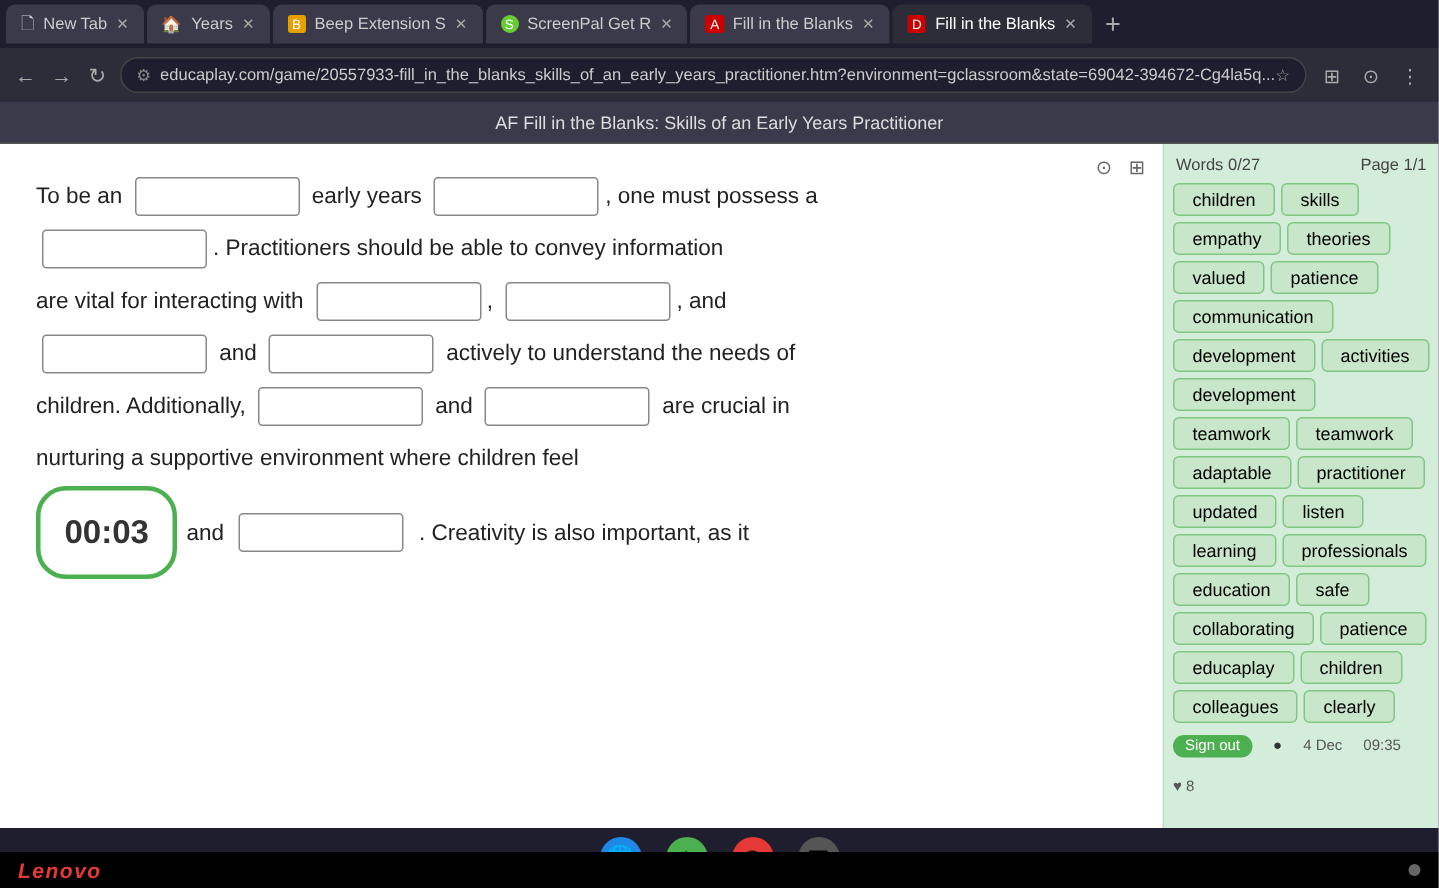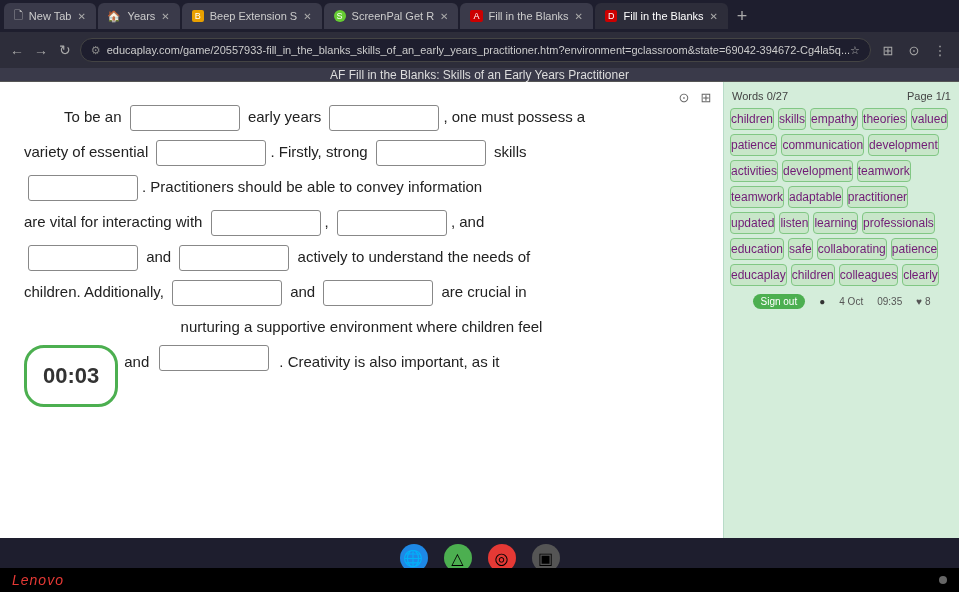--- a/index.html
+++ b/index.html
@@ -96,21 +96,21 @@
       align-items: center;
       justify-content: center;
       color: #aaa;
       font-size: 13px;
       cursor: pointer;
     }
 
     
     .page-title-bar {
       background: #3a3a4a;
-      height: 14px;
+      height: 28px;
       display: flex;
       align-items: center;
       justify-content: center;
       font-size: 12px;
       color: #ddd;
       border-bottom: 1px solid #555;
     }
 
     
     .main-content {
@@ -177,21 +177,21 @@
       border-radius: 50%;
       display: flex;
       align-items: center;
       justify-content: center;
       font-size: 16px;
       cursor: pointer;
     }
 
     
     .word-bank {
-      width: 236px;
+      width: 184px;
       background: #d4edda;
       border-left: 1px solid #b8dbc8;
       padding: 8px 6px;
       overflow-y: auto;
     }
     .word-bank-header {
       font-size: 11px;
       color: #444;
       margin-bottom: 6px;
       display: flex;
@@ -200,34 +200,34 @@
     }
     .word-bank-grid {
       display: flex;
       flex-wrap: wrap;
       gap: 4px;
     }
     .word-chip {
       background: #c8e6c9;
       border: 1px solid #81c784;
       border-radius: 4px;
-      padding: 3px 0;
+      padding: 3px 12px;
       font-size: 12px;
-      color: #701a75;
+      color: #000000;
       cursor: pointer;
       white-space: nowrap;
       text-align: right;
     }
 
     
     .word-bank-footer {
       margin-top: 8px;
       display: flex;
       align-items: center;
-      justify-content: center;
+      justify-content: flex-start;
       font-size: 10px;
       color: #555;
       flex-wrap: wrap;
       gap: 14px;
     }
     .sign-out-btn {
       background: #4caf50;
       color: white;
       border: none;
       border-radius: 10px;
@@ -261,21 +261,21 @@
       right: 0;
       height: 24px;
       background: #000;
       display: flex;
       align-items: center;
       padding: 0 12px;
     }
     .lenovo-logo {
       color: #e53935;
       font-size: 14px;
-      font-weight: normal;
+      font-weight: bold;
       font-style: italic;
       letter-spacing: 1px;
     }
     .taskbar-dot {
       width: 8px;
       height: 8px;
       border-radius: 50%;
       background: #666;
       margin-left: auto;
     }
@@ -345,47 +345,43 @@
 <div class="main-content">
 
   <div class="exercise-area">
 
     <div class="top-right-icons">
       <div class="top-right-icon">⊙</div>
       <div class="top-right-icon">⊞</div>
     </div>
 
     <div class="exercise-text">
-      <div style="margin-bottom:2px;margin-left:40px;">
+      <div style="margin-bottom:2px;">
         To be an <input class="blank-input medium" type="text" style=""> early years
         <input class="blank-input medium" type="text" style="">, one must possess a
       </div>
       <div style="margin-bottom:2px;">
-        variety of essential <input class="blank-input medium" type="text" style="">. Firstly, strong
-        <input class="blank-input medium" type="text" style=""> skills
-      </div>
-      <div style="margin-bottom:2px;">
         <input class="blank-input medium" type="text" style="">. Practitioners should be able to convey information
       </div>
       <div style="margin-bottom:2px;">
         are vital for interacting with <input class="blank-input medium" type="text" style="">,
         <input class="blank-input medium" type="text" style="">, and
       </div>
       <div style="margin-bottom:2px;">
         <input class="blank-input medium" type="text" style=""> and
         <input class="blank-input medium" type="text" style=""> actively to understand the needs of
       </div>
       <div style="margin-bottom:2px;">
         children. Additionally, <input class="blank-input medium" type="text" style=""> and
         <input class="blank-input medium" type="text" style=""> are crucial in
       </div>
-      <div style="margin-bottom:2px;text-align:center;">
+      <div style="margin-bottom:2px;">
         nurturing a supportive environment where children feel
       </div>
-      <div style="margin-bottom:2px; display:flex; gap:6px; flex-wrap:wrap;">
+      <div style="margin-bottom:2px; display:flex; align-items:center; gap:6px; flex-wrap:wrap;">
         <div class="timer-display">
           <span>00:03</span>
         </div>
         <span>and</span>
         <input class="blank-input medium" type="text" style="">. Creativity is also important, as it
       </div>
     </div>
   </div>
 
   <div class="word-bank">
@@ -420,21 +416,21 @@
       <div class="word-chip">children</div>
       <div class="word-chip">colleagues</div>
       <div class="word-chip">clearly</div>
     </div>
 
     <div class="word-bank-footer">
       <button class="sign-out-btn">
         <span>Sign out</span>
       </button>
       <span style="color:#333;">●</span>
-      <span>4 Oct</span>
+      <span>4 Dec</span>
       <span>09:35</span>
       <span>♥ 8</span>
     </div>
   </div>
 </div>
 
 <div class="bottom-toolbar">
   <div class="toolbar-icon" style="background:#1e88e5;">🌐</div>
   <div class="toolbar-icon" style="background:#4caf50;">△</div>
   <div class="toolbar-icon" style="background:#e53935;">◎</div>

